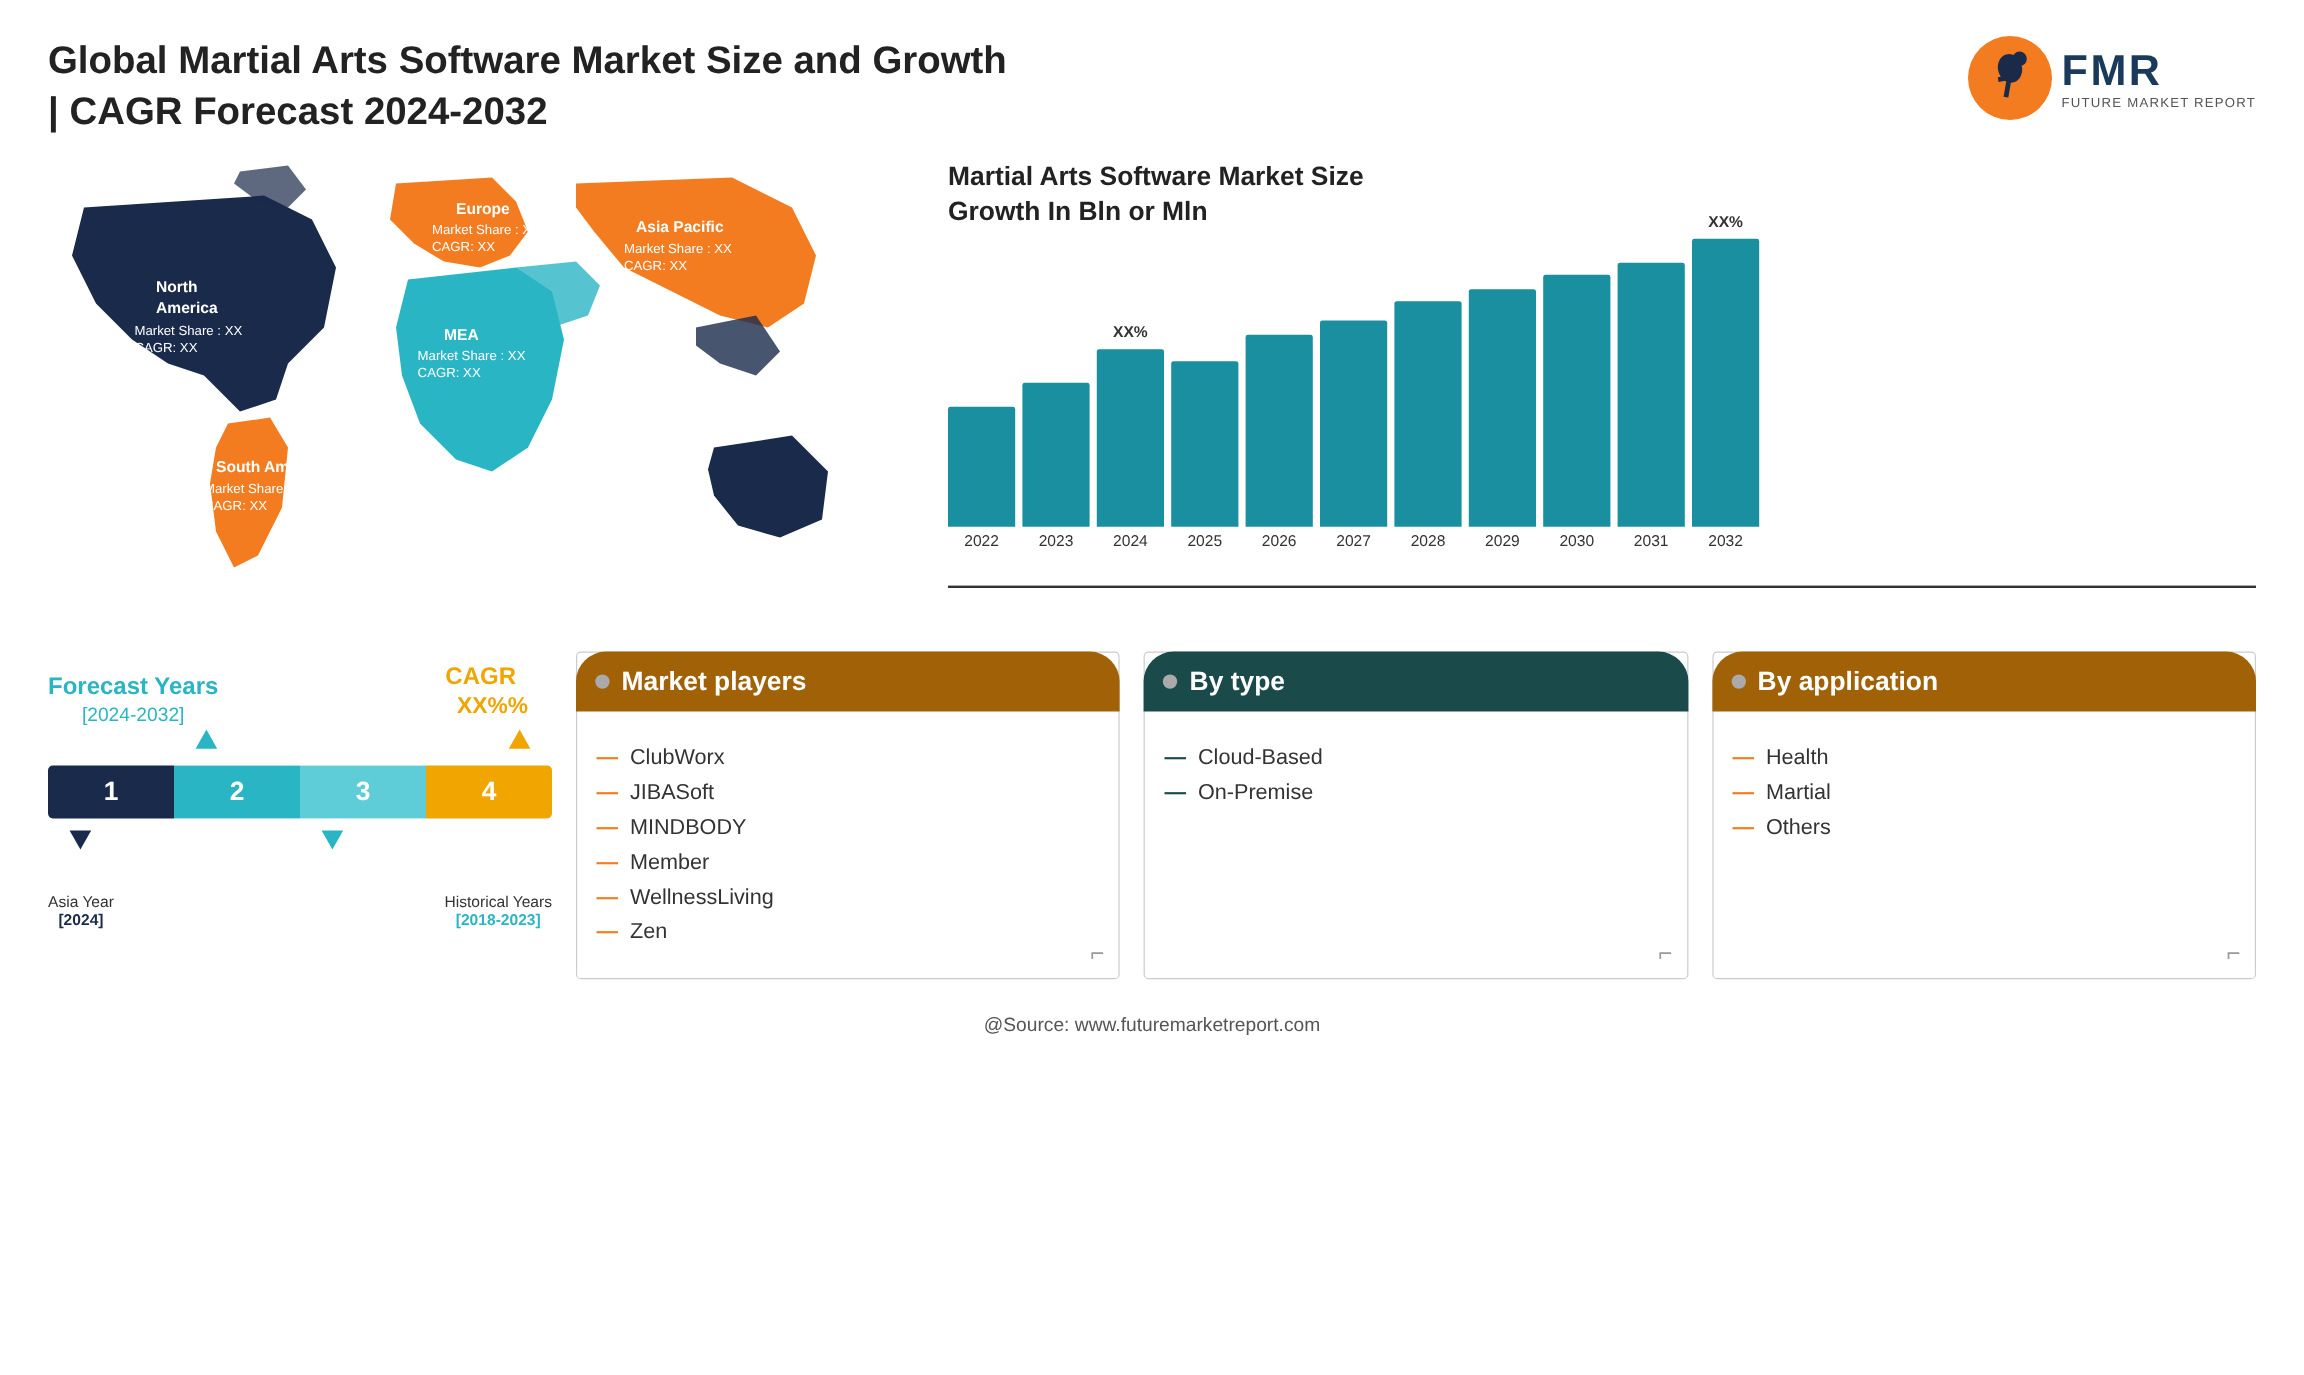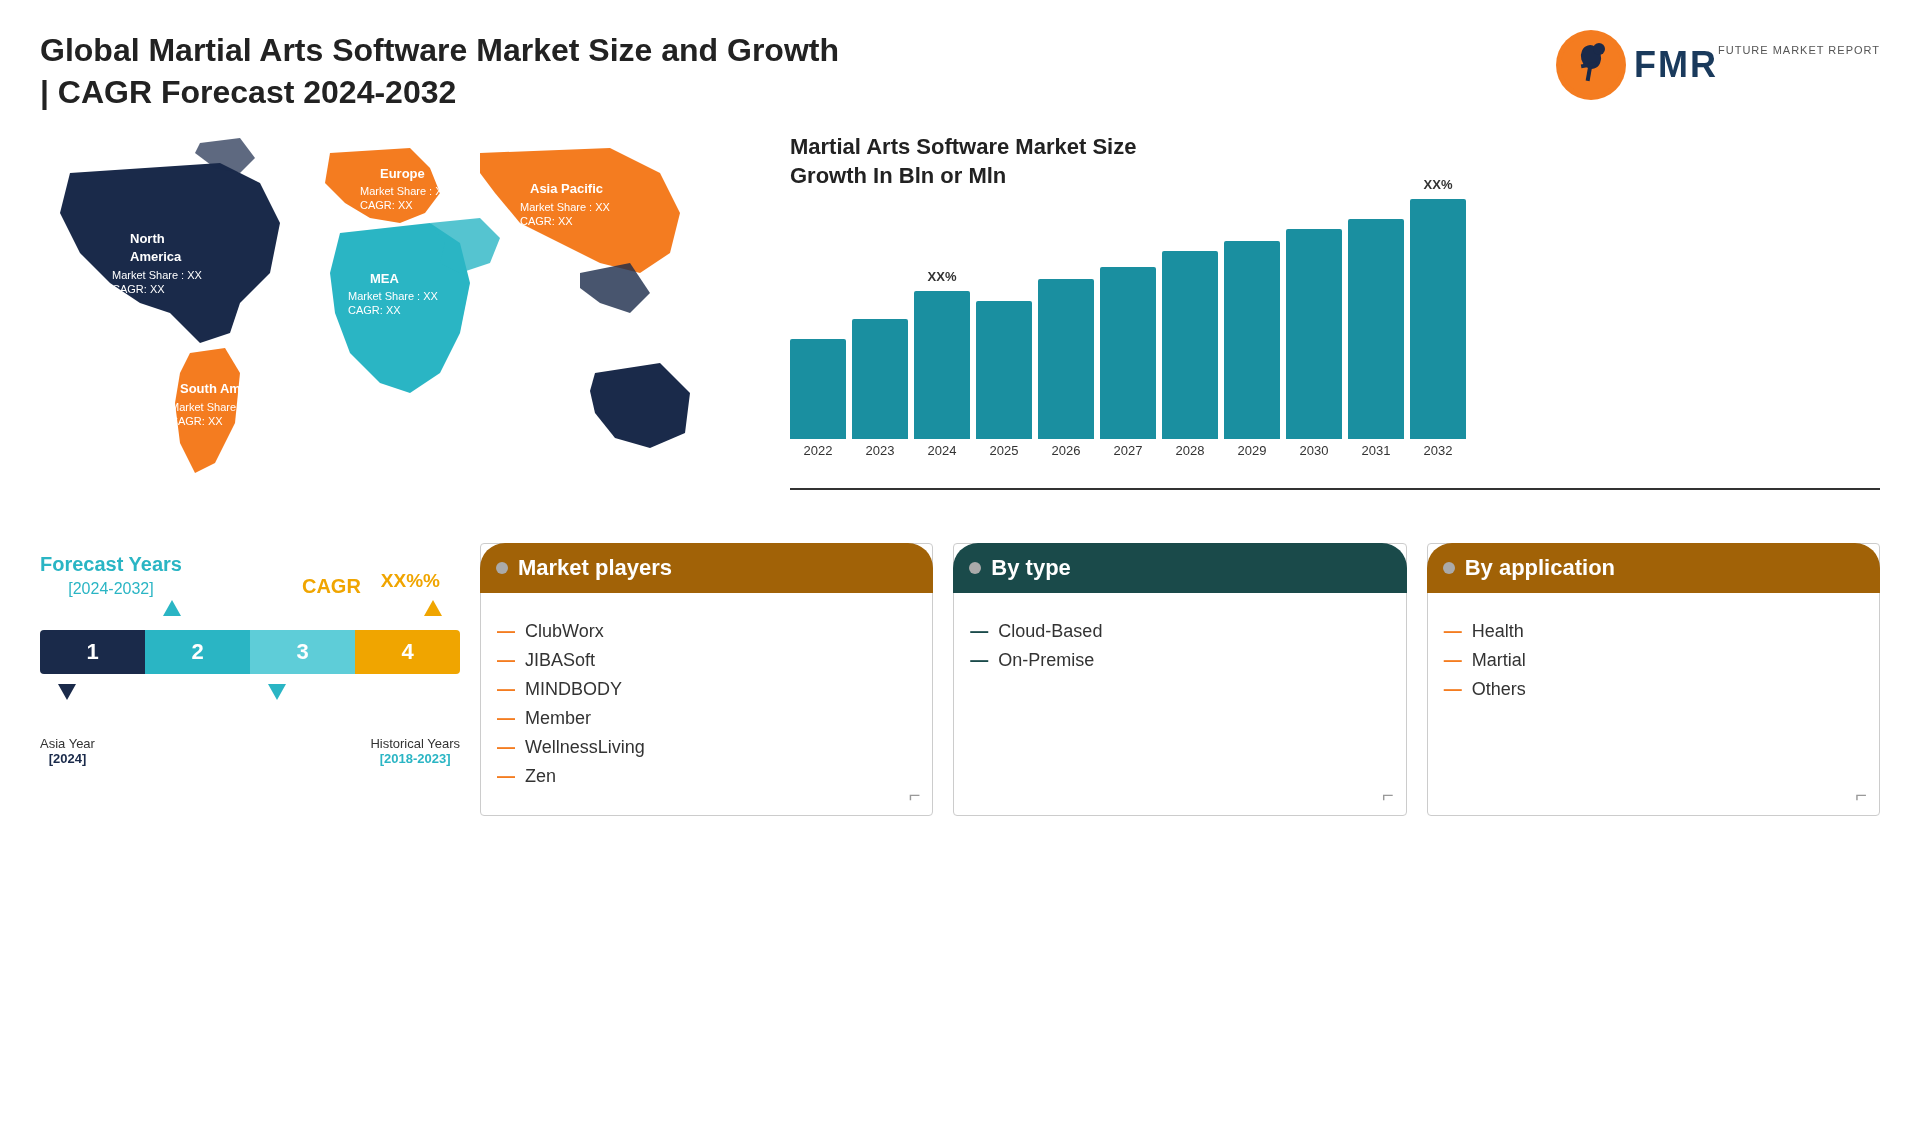--- a/index.html
+++ b/index.html
@@ -41,21 +41,21 @@
       height: 70px;
       border-radius: 50%;
       background: #f47c20;
       display: flex;
       align-items: center;
       justify-content: center;
       overflow: hidden;
     }
     .logo-text {
       display: flex;
-      flex-direction: row;
+      flex-direction: column;
       align-items: flex-start;
     }
     .logo-fmr {
       font-size: 36px;
       font-weight: 900;
       color: #1a3a5c;
       letter-spacing: 2px;
     }
     .logo-subtitle {
       font-size: 11px;
@@ -310,21 +310,21 @@
       align-items: flex-end;
       margin-bottom: 0;
     }
     .forecast-col {
       display: flex;
       flex-direction: column;
       align-items: center;
     }
     .cagr-col {
       display: flex;
-      flex-direction: row;
+      flex-direction: column;
       align-items: flex-end;
       padding-right: 10px;
     }
   </style>
 </head>
 <body>
 
 <div class="page">
 
   <div class="header">
@@ -534,16 +534,17 @@
           <span class="card-header-title">By application</span>
         </div>
         <ul class="card-items" id="by-application-list">
         <li>Health</li>
             <li>Martial</li>
             <li>Others</li>
           </ul>
         <span class="card-bracket-bottom">⌐</span>
       </div>
 
+      <div class="source" style="grid-column: 1 / 5; text-align:center; margin-top: 10px;">@Source: www.futuremarketreport.com</div>
     </div>
 
   </div>
 </div>
 
 </body></html>

